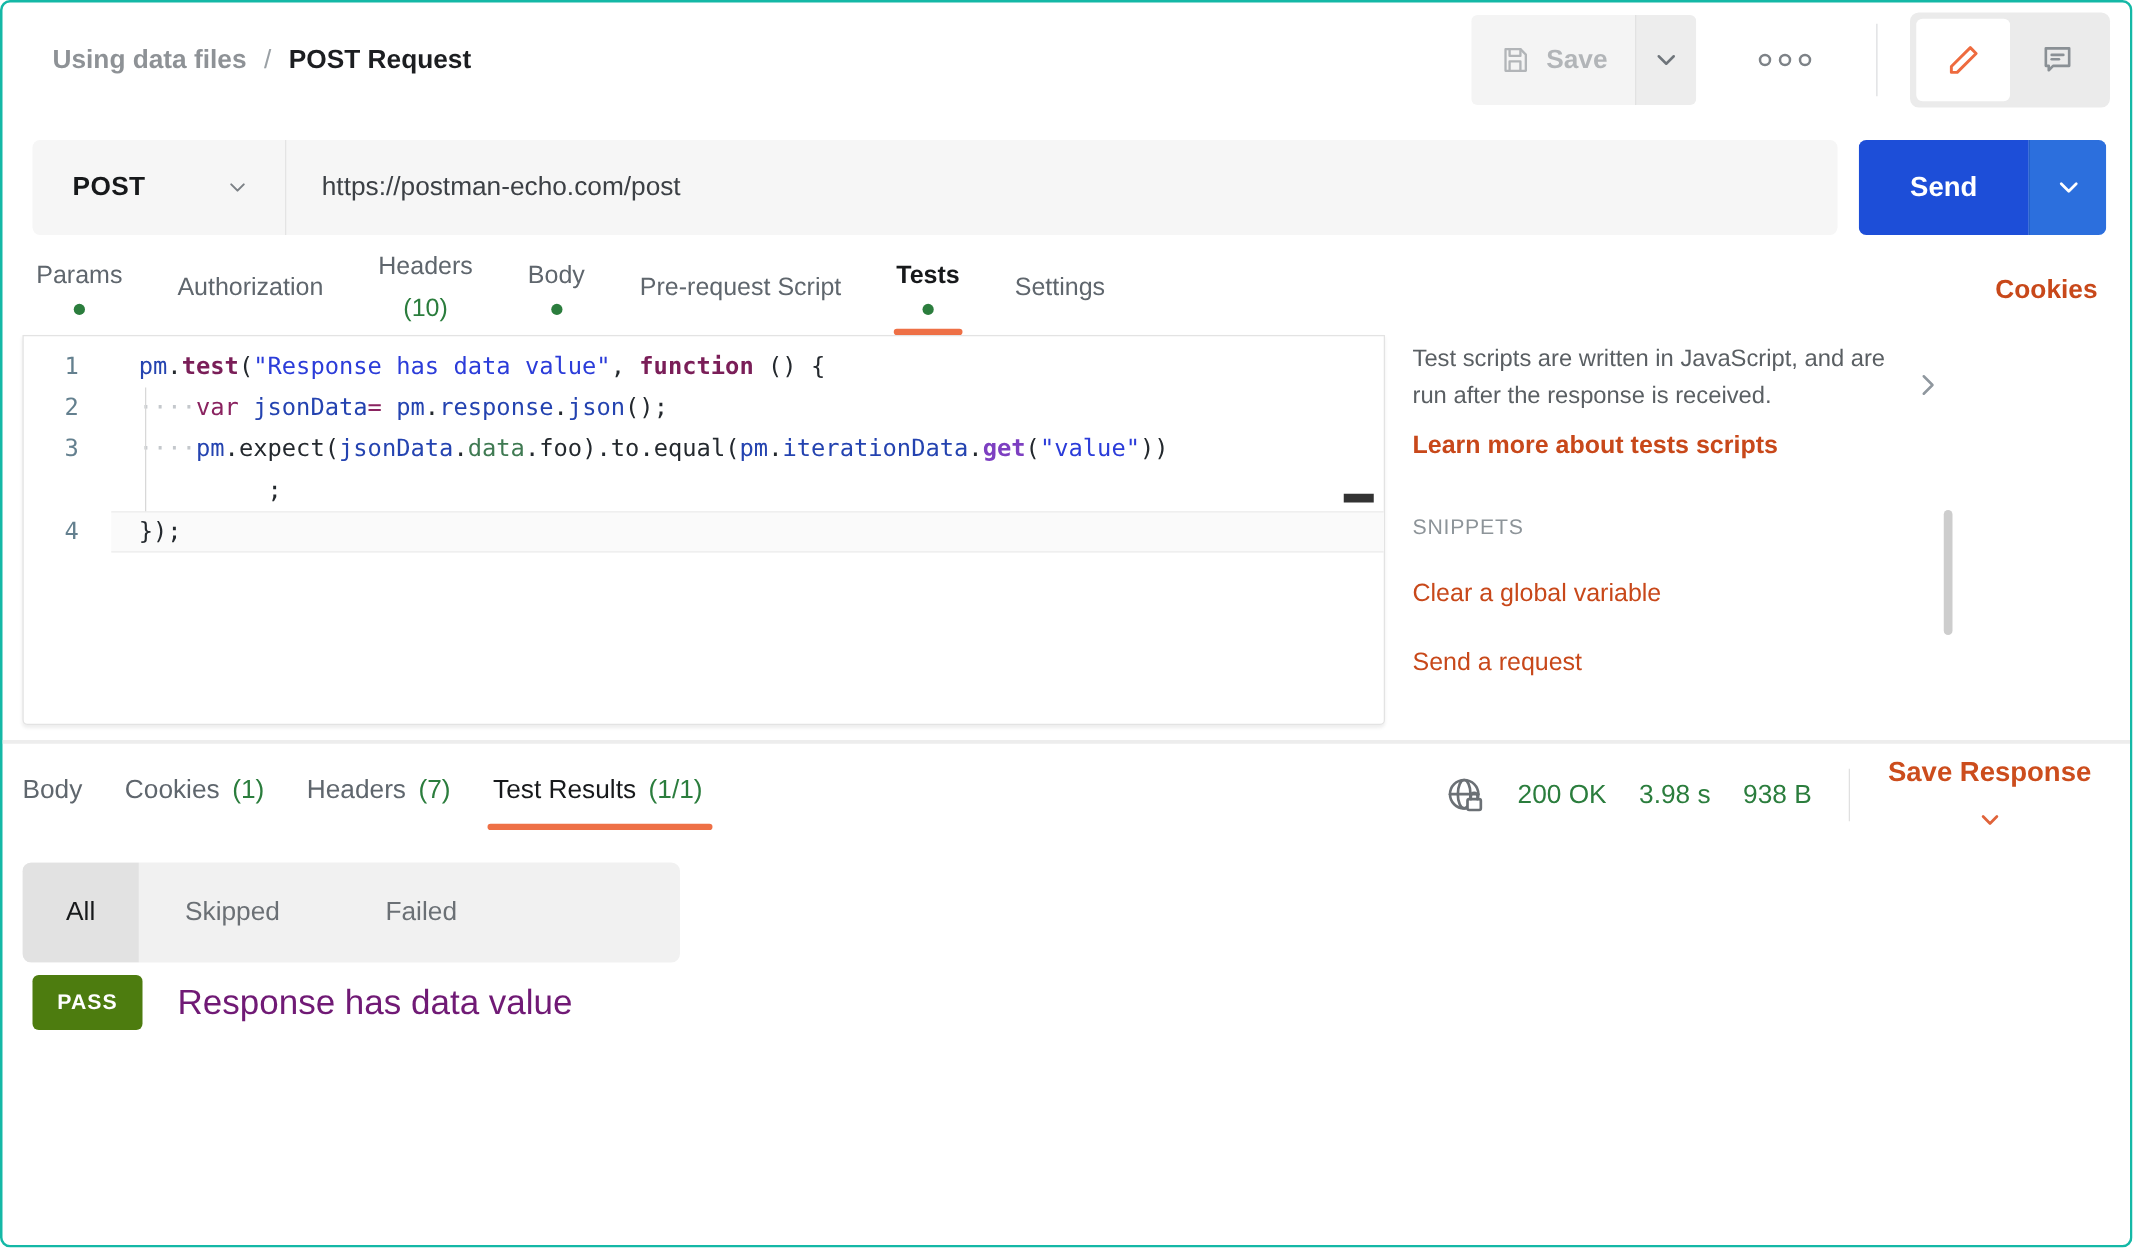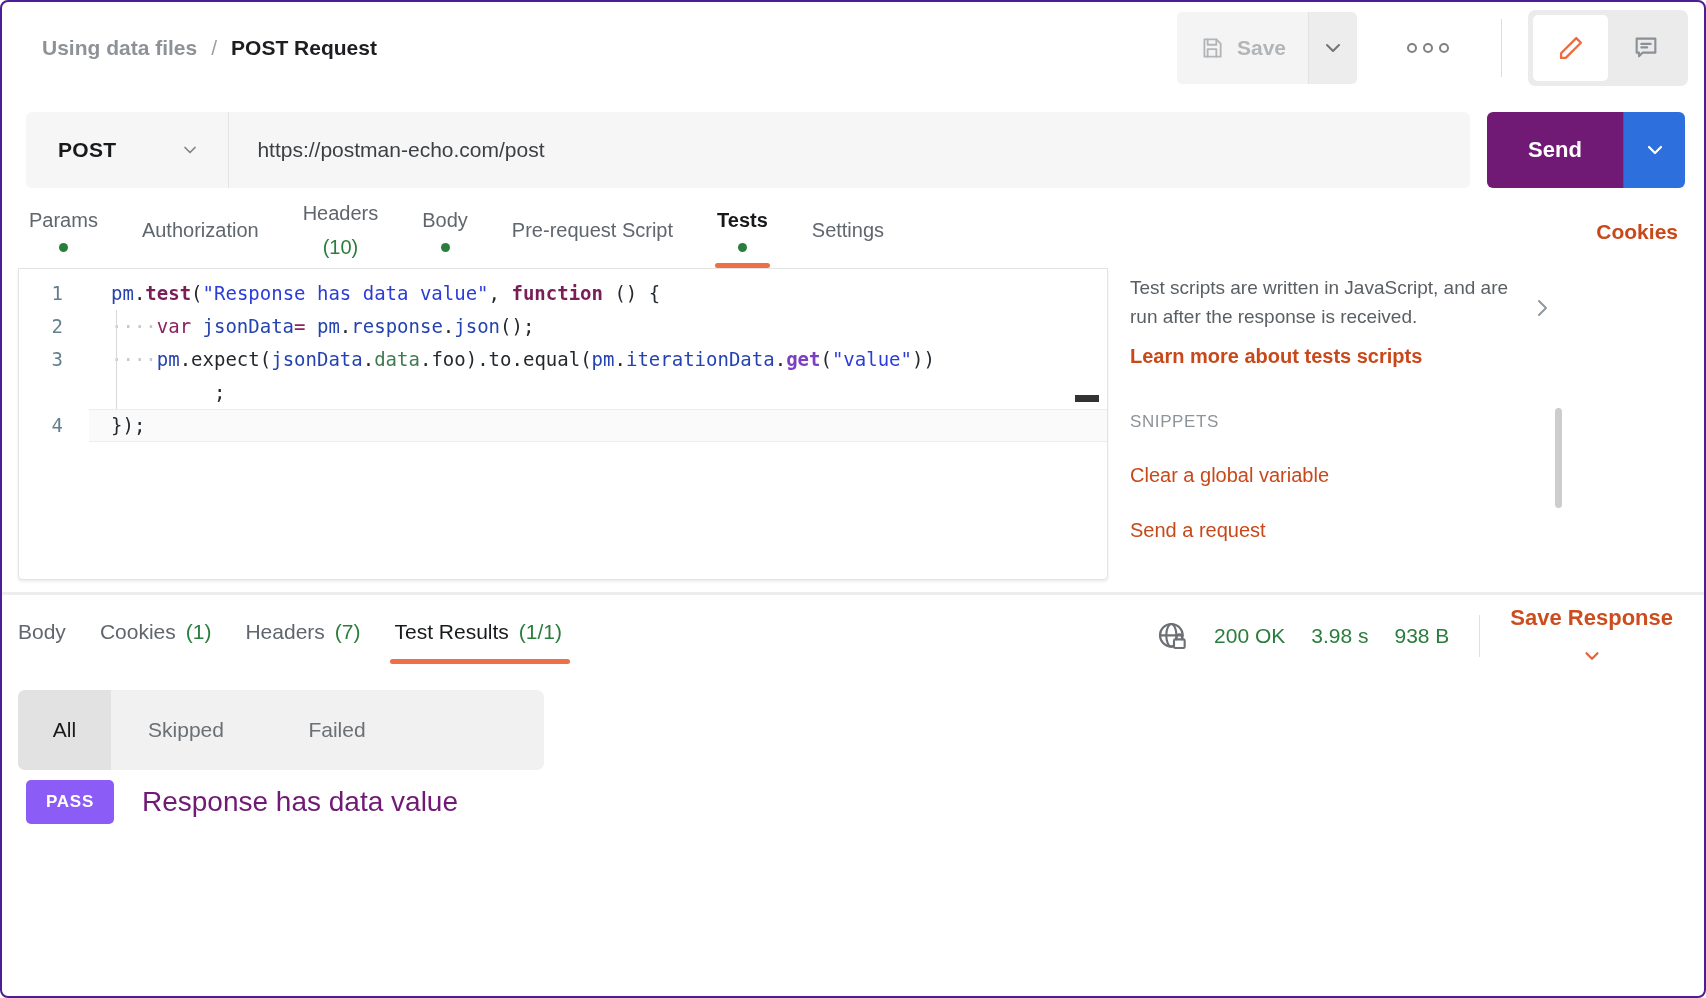--- a/index.html
+++ b/index.html
@@ -1,21 +1,21 @@
 <!DOCTYPE html>
 <html><head>
 <meta charset="utf-8">
 <style>
   * { margin:0; padding:0; box-sizing:border-box; }
   html,body { background:#ffffff; }
   body { width:1706px; height:998px; font-family:"Liberation Sans", sans-serif; }
 
   .window{
     position:relative; width:1706px; height:998px;
-    border:2px solid #4c1d95; border-radius:8px; background:#fff; overflow:hidden;
+    border:2px solid #14b8a6; border-radius:8px; background:#fff; overflow:hidden;
   }
 
   
   .header{ position:absolute; top:0; left:0; right:0; height:92px; display:flex; align-items:center; padding:0 16px 0 40px; }
   .breadcrumb{ display:flex; align-items:center; gap:14px; font-size:21px; }
   .bc-parent{ color:#8e9296; font-weight:600; }
   .bc-sep{ color:#9aa0a5; font-weight:400; }
   .bc-current{ color:#1c1e21; font-weight:700; }
   .header-right{ margin-left:auto; display:flex; align-items:center; }
 
@@ -34,21 +34,21 @@
   .icon-seg button.active{ background:#ffffff; }
 
   
   .request-row{ position:absolute; top:110px; left:24px; right:19px; height:76px; display:flex; }
   .url-bar{ flex:1; background:#f6f6f6; border-radius:6px; display:flex; align-items:center; margin-right:17px; }
   .method{ display:flex; align-items:center; gap:64px; padding:0 28px 0 32px; height:100%; cursor:pointer; }
   .method-label{ font-size:21px; font-weight:700; color:#17191b; letter-spacing:.3px; }
   .url-divider{ width:1px; height:100%; background:#e4e4e4; }
   .url-input{ border:none; background:transparent; outline:none; flex:1; margin-left:28px; font-size:21px; color:#3c4045; }
   .send-group{ width:198px; display:flex; border-radius:6px; overflow:hidden; }
-  .send-main{ flex:1; background:#701a75; color:#fff; border:none; font-size:22px; font-weight:700; cursor:pointer; font-family:inherit;}
+  .send-main{ flex:1; background:#1d4ed8; color:#fff; border:none; font-size:22px; font-weight:700; cursor:pointer; font-family:inherit;}
   .send-caret{ width:62px; background:#2c6fdd; border:none; border-left:1px solid #2461c6; display:flex; align-items:center; justify-content:center; cursor:pointer;}
 
   
   .tabs-row{ position:absolute; top:204px; left:27px; right:26px; height:52px; display:flex; align-items:center; gap:44px; }
   .tab{ position:relative; display:flex; align-items:center; gap:11px; font-size:20px; color:#5f666d; cursor:pointer; padding:10px 0 14px 0;flex-direction:column;}
   .tab .dot{ width:9px; height:9px; border-radius:50%; background:#2b7d3d; }
   .tab .count{ color:#2b7d3d; }
   .tab.active{ color:#17191b; font-weight:600; }
   .tab.active::after{ content:""; position:absolute; left:-2px; right:-2px; bottom:-2px; height:5px; border-radius:3px; background:#ee7046; }
   .cookies-link{ margin-left:auto; font-size:21px; font-weight:700; color:#c8481a; background:none; border:none; cursor:pointer; font-family:inherit;}
@@ -101,21 +101,21 @@
   .fseg{ border:none; background:transparent; font-size:21px; color:#6b7075; cursor:pointer; font-family:inherit; }
   .fseg:nth-child(1){ width:93px; }
   .fseg:nth-child(2){ width:150px; }
   .fseg:nth-child(3){ width:152px; }
   .fseg:nth-child(4){ width:131px; }
   .fseg.active{ background:#e2e2e2; color:#17191b; }
 
   
   .results{ position:absolute; top:778px; left:24px; }
   .result-row{ display:flex; align-items:center; gap:28px; }
-  .pass-badge{ min-width:88px; height:44px; border-radius:5px; background:#8b5cf6; color:#fff; font-size:17px; font-weight:700; letter-spacing:.8px; display:flex; align-items:center; justify-content:center; padding:0 4px; }
+  .pass-badge{ min-width:88px; height:44px; border-radius:5px; background:#4d7c0f; color:#fff; font-size:17px; font-weight:700; letter-spacing:.8px; display:flex; align-items:center; justify-content:center; padding:0 4px; }
   .result-label{ font-size:28px; color:#701a75; }
 </style>
 </head>
 <body>
 
 <div class="window">
 
   <div class="header">
     <div class="breadcrumb">
       <span class="bc-parent">Using data files</span>

